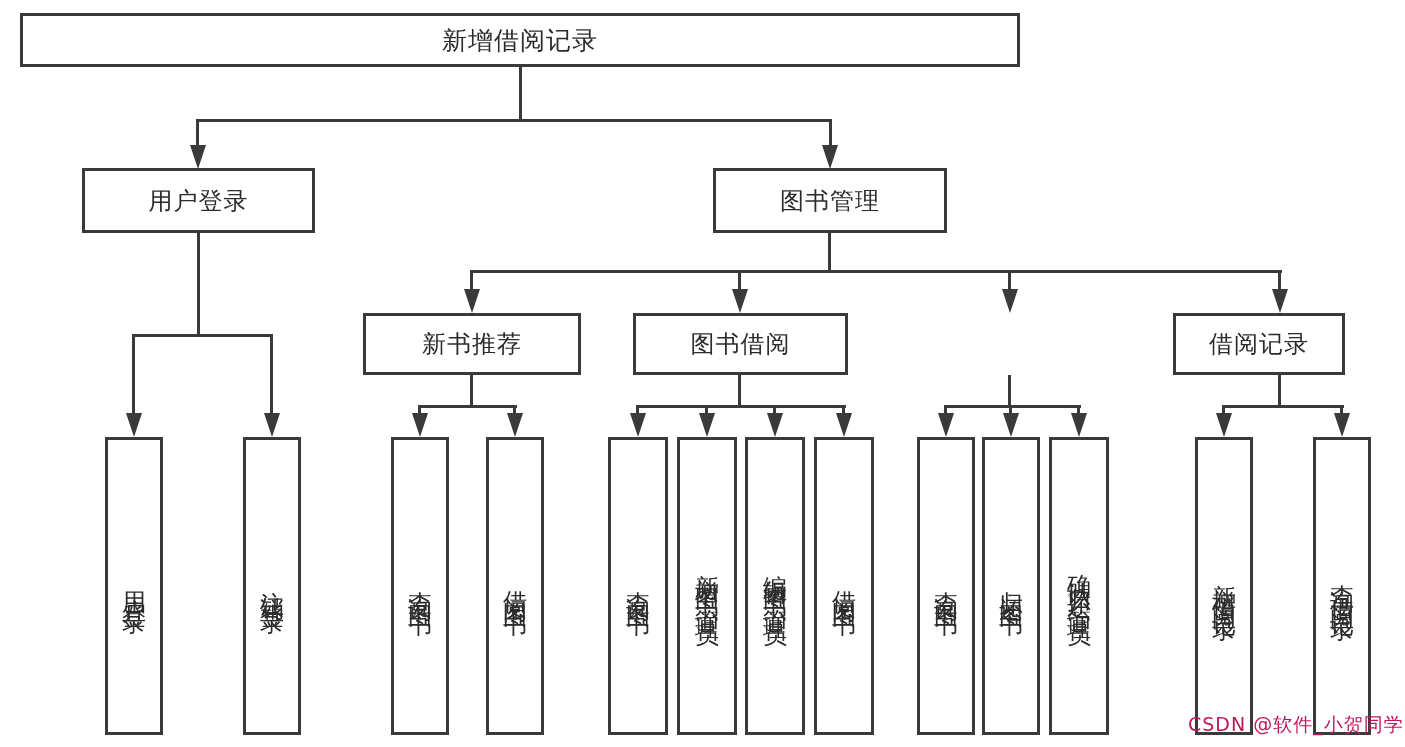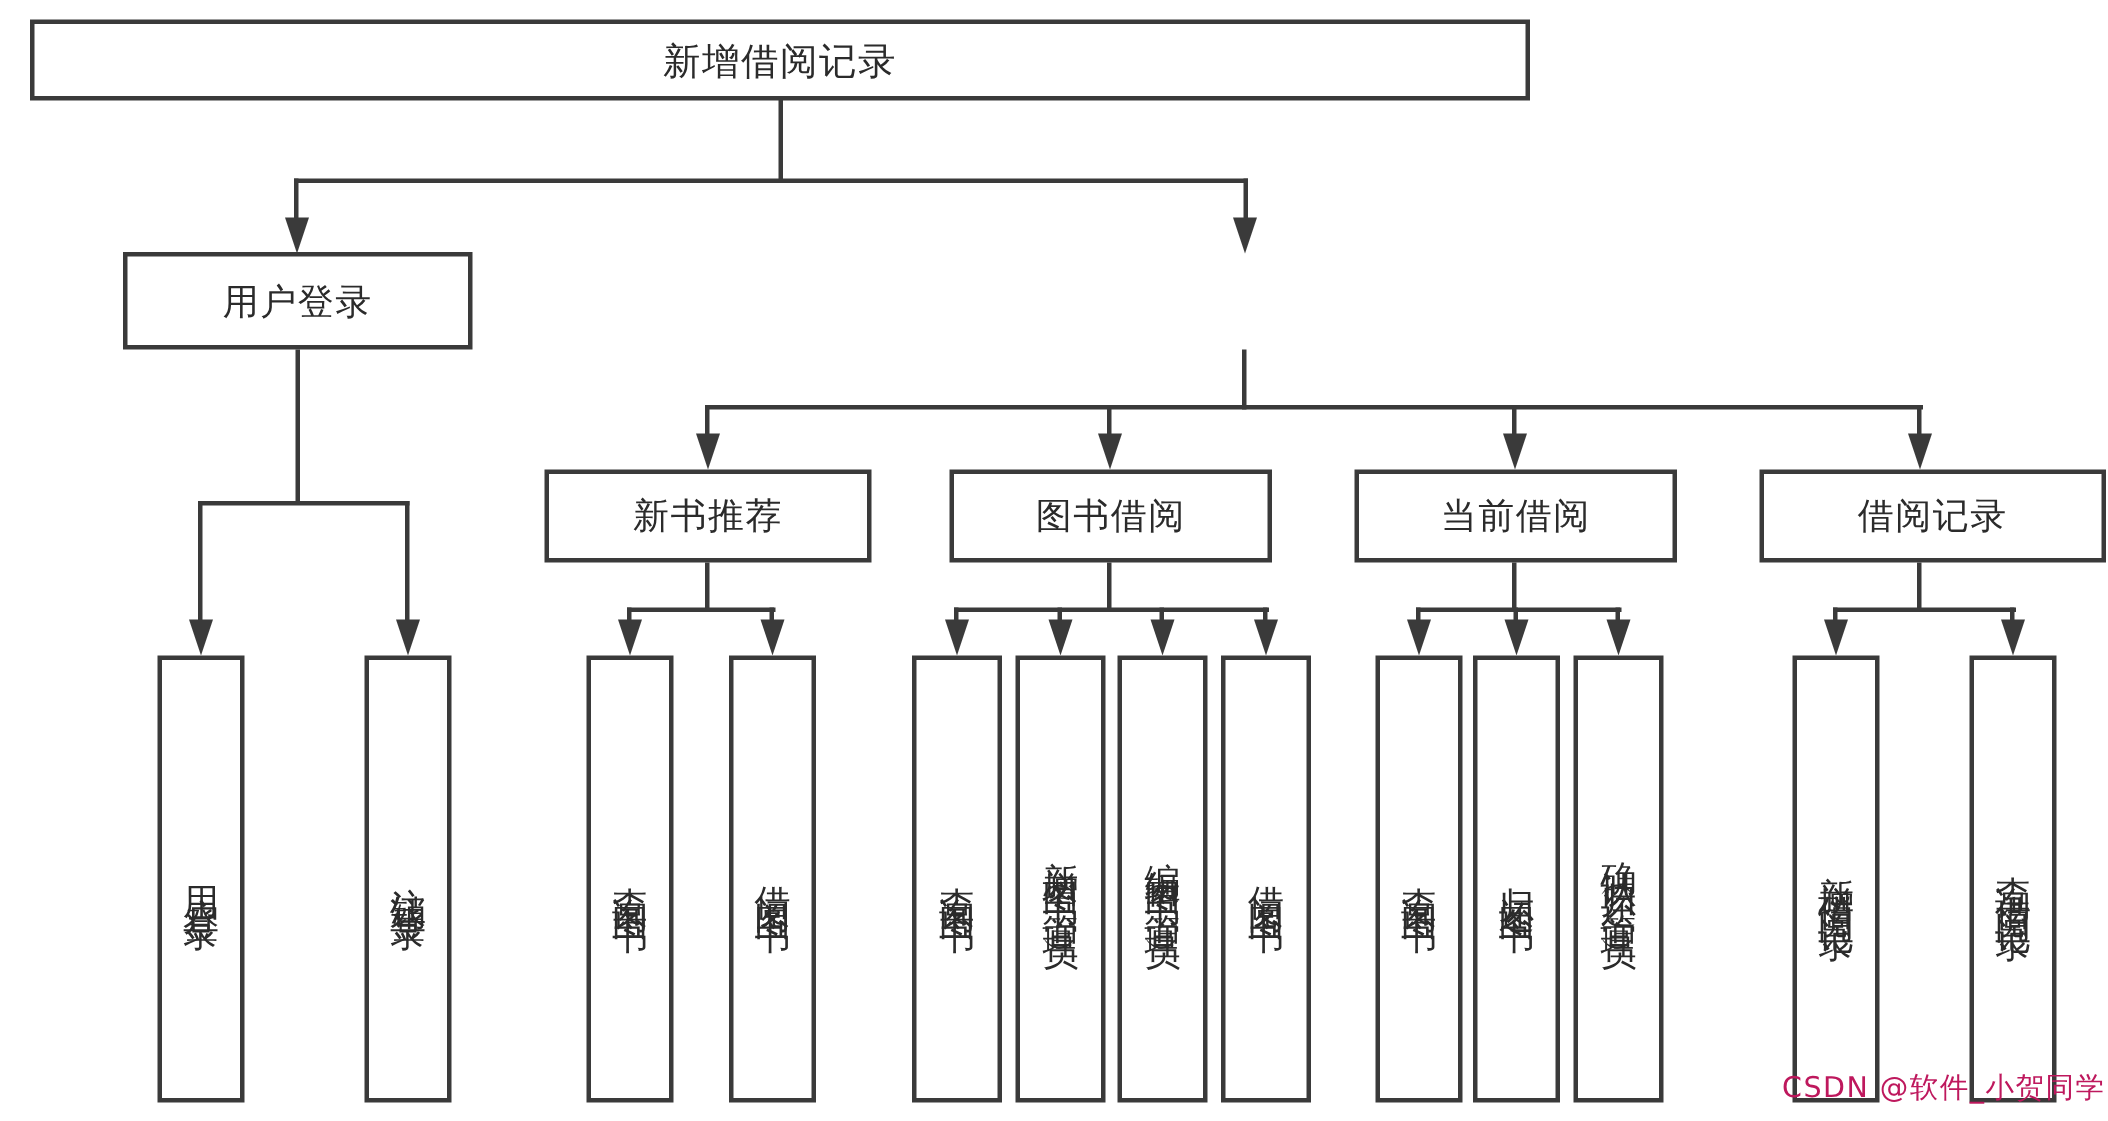--- a/index.html
+++ b/index.html
@@ -72,20 +72,21 @@
   <div class="box title" style="left:20px; top:13px; width:1000px; height:54px;">新增借阅记录</div>
 
   <div class="vline" style="left:519px; top:66px; width:3px; height:55px;"></div>
   <div class="hline" style="left:196px; top:119px; width:636px; height:3px;"></div>
   <div class="vline" style="left:196px; top:119px; width:3px; height:28px;"></div>
   <div class="vline" style="left:829px; top:119px; width:3px; height:28px;"></div>
   <div class="arrow" style="left:190px; top:145px;"></div>
   <div class="arrow" style="left:822px; top:145px;"></div>
 
   <div class="box" style="left:82px; top:168px; width:233px; height:65px;">用户登录</div>
+  <div class="box" style="left:713px; top:168px; width:234px; height:65px;">图书管理</div>
 
   <div class="vline" style="left:197px; top:233px; width:3px; height:103px;"></div>
   <div class="hline" style="left:132px; top:334px; width:141px; height:3px;"></div>
   <div class="vline" style="left:132px; top:334px; width:3px; height:81px;"></div>
   <div class="vline" style="left:270px; top:334px; width:3px; height:81px;"></div>
   <div class="arrow" style="left:126px; top:413px;"></div>
   <div class="arrow" style="left:264px; top:413px;"></div>
 
   <div class="vline" style="left:828px; top:233px; width:3px; height:40px;"></div>
   <div class="hline" style="left:470px; top:270px; width:812px; height:3px;"></div>
@@ -93,22 +94,21 @@
   <div class="vline" style="left:738px; top:270px; width:3px; height:21px;"></div>
   <div class="vline" style="left:1008px; top:270px; width:3px; height:21px;"></div>
   <div class="vline" style="left:1278px; top:270px; width:3px; height:21px;"></div>
   <div class="arrow" style="left:464px; top:289px;"></div>
   <div class="arrow" style="left:732px; top:289px;"></div>
   <div class="arrow" style="left:1002px; top:289px;"></div>
   <div class="arrow" style="left:1272px; top:289px;"></div>
 
   <div class="box" style="left:363px; top:313px; width:218px; height:62px;">新书推荐</div>
   <div class="box" style="left:633px; top:313px; width:215px; height:62px;">图书借阅</div>
-  <div class="box" style="left:903px; top:313px; width:215px; height:62px;">当前借阅</div>
-  <div class="box" style="left:1173px; top:313px; width:231px; height:62px;">借阅记录</div>
+  <div class="box" style="left:1173px; top:313px; width:172px; height:62px;">借阅记录</div>
 
   <div class="vline" style="left:470px; top:375px; width:3px; height:33px;"></div>
   <div class="hline" style="left:418px; top:405px; width:99px; height:3px;"></div>
   <div class="vline" style="left:418px; top:405px; width:3px; height:10px;"></div>
   <div class="vline" style="left:513px; top:405px; width:3px; height:10px;"></div>
   <div class="arrow" style="left:412px; top:413px;"></div>
   <div class="arrow" style="left:507px; top:413px;"></div>
 
   <div class="vline" style="left:738px; top:375px; width:3px; height:33px;"></div>
   <div class="hline" style="left:636px; top:405px; width:210px; height:3px;"></div>

